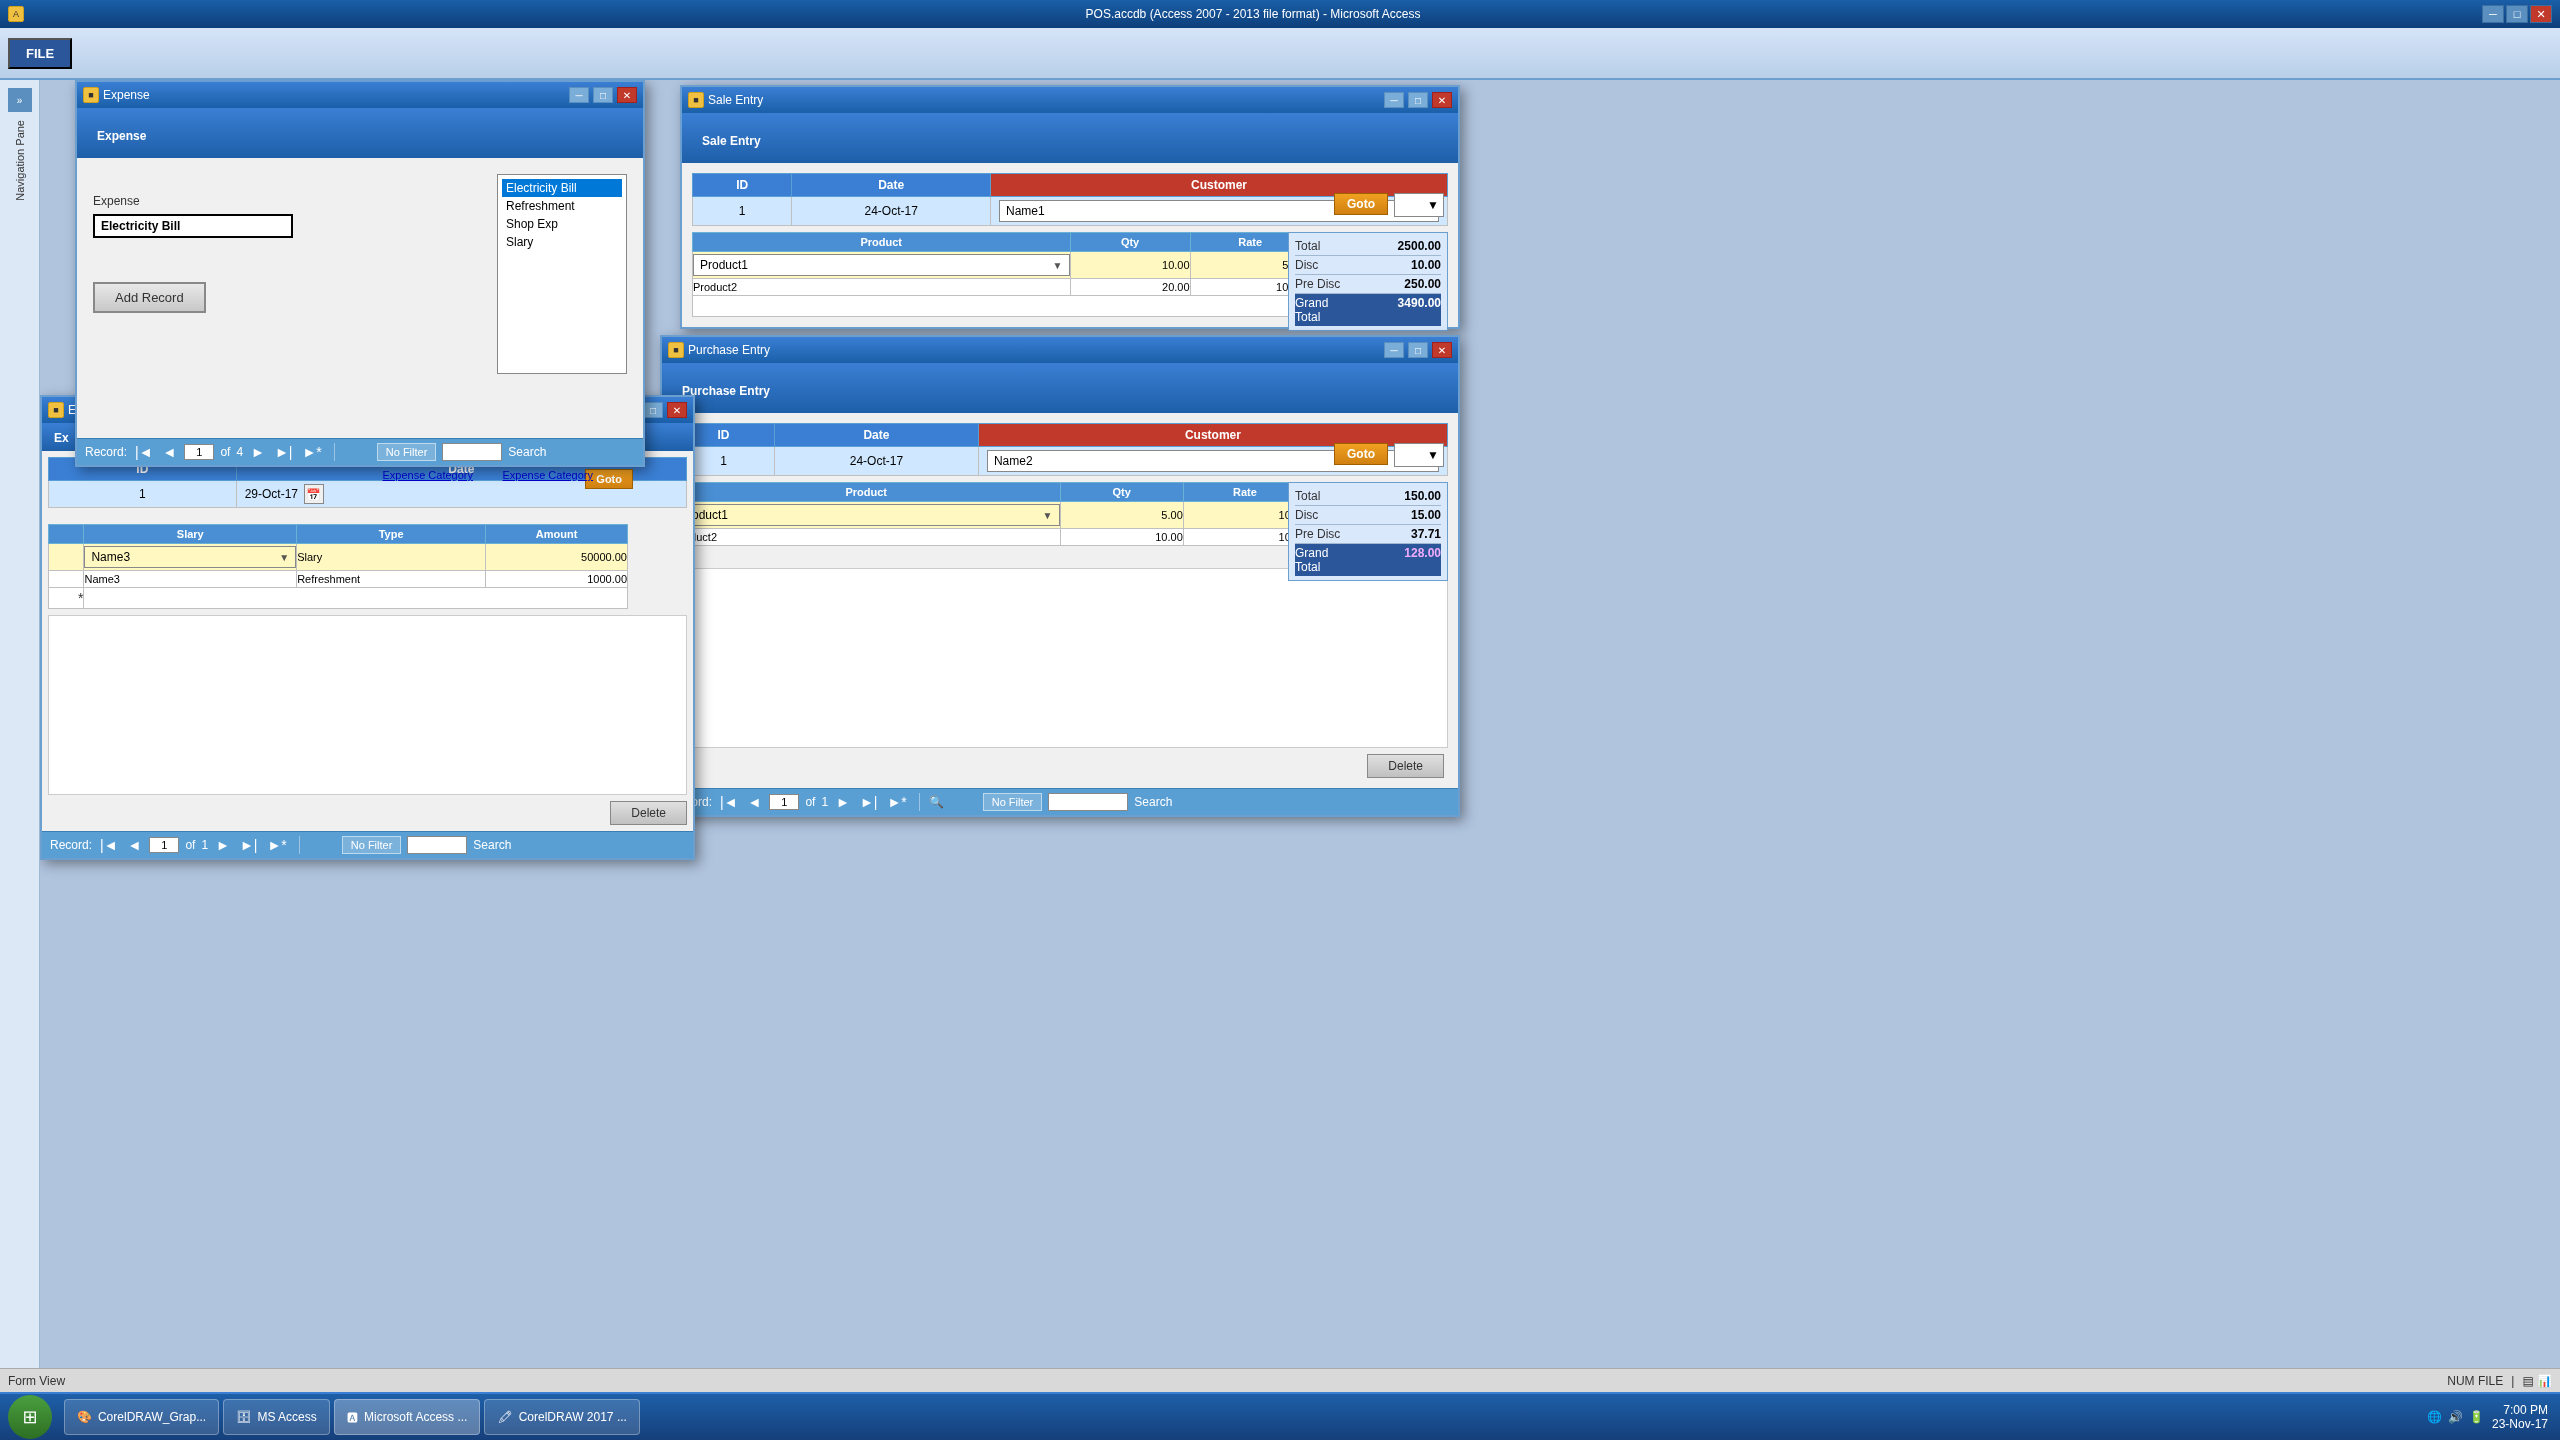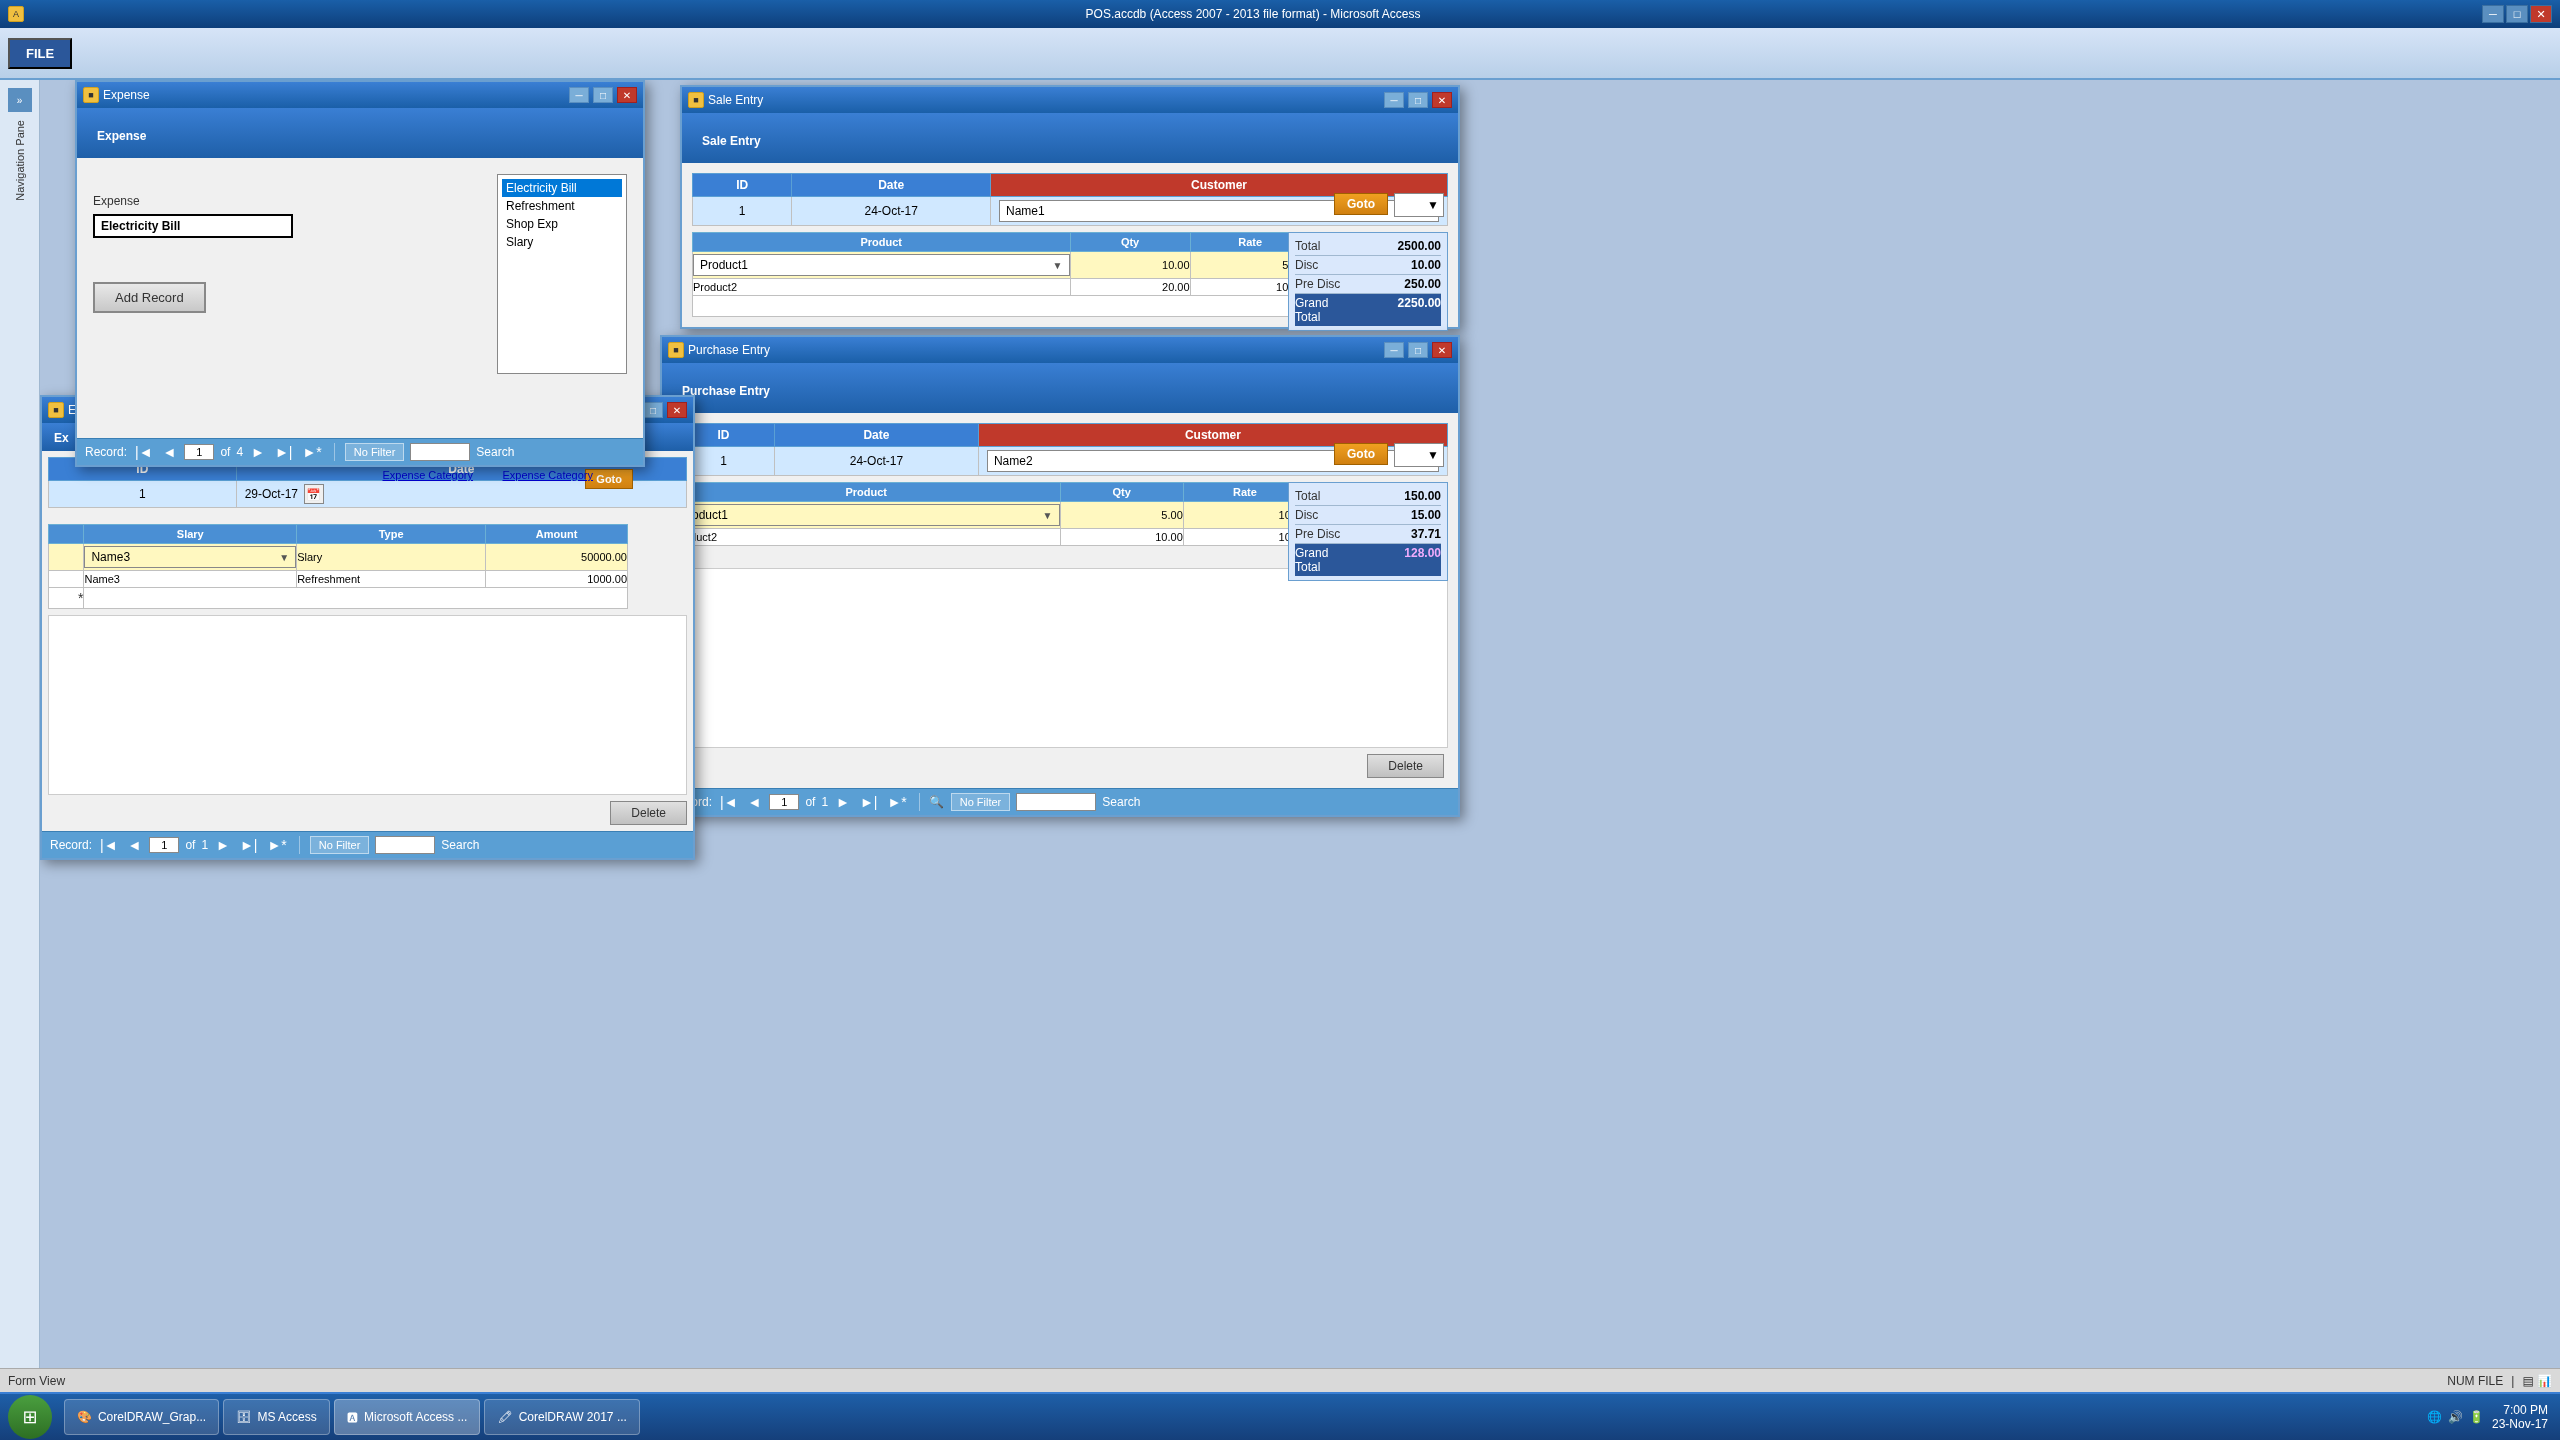--- a/index.html
+++ b/index.html
@@ -94,21 +94,21 @@
     .total-label { font-size: 12px; color: #333; }
     .total-value { font-weight: bold; font-size: 12px; text-align: right; min-width: 70px; }
     .grand-total { background: #4a90d9; color: white; }
     .grand-total .total-label, .grand-total .total-value { color: white; }
 
     
     .nav-bar { background: #5a9fd4; padding: 4px 8px; display: flex; align-items: center; gap: 6px; font-size: 11px; color: white; border-top: 1px solid #3a7fb4; }
     .nav-btn { background: none; border: none; color: white; cursor: pointer; font-size: 14px; padding: 0 2px; }
     .nav-input { width: 30px; border: 1px solid #888; padding: 1px 3px; font-size: 11px; text-align: center; }
     .search-box { border: 1px solid #888; padding: 2px 6px; font-size: 11px; background: white; }
-    .no-filter-btn { background: rgba(255,255,255,0.2); border: 1px solid rgba(255,255,255,0.5); color: white; padding: 2px 8px; font-size: 11px; cursor: pointer; }
+    .no-filter-btn { background: rgba(255,255,255,0.2); border: 1px solid rgba(255,255,255,0.5); color: white; padding: 2px 8px; font-size: 11px; cursor: pointer; margin-left: 32px; }
 
     
     .listbox { border: 1px solid #888; background: white; padding: 4px; }
     .listbox-item { padding: 2px 4px; cursor: pointer; font-size: 12px; }
     .listbox-item.selected { background: #0078d7; color: white; }
 
     
     .expense-left { flex: 1; }
     .expense-right { width: 130px; }
     .date-icon { display: inline-block; background: #f0f0f0; border: 1px solid #888; width: 20px; height: 20px; text-align: center; line-height: 20px; cursor: pointer; margin-left: 4px; font-size: 12px; }
@@ -229,21 +229,21 @@
           <div class="totals-row">
             <span class="total-label">Disc</span>
             <span class="total-value">10.00</span>
           </div>
           <div class="totals-row">
             <span class="total-label">Pre Disc</span>
             <span class="total-value">250.00</span>
           </div>
           <div class="totals-row grand-total" style="background:#2b579a; color:white;">
             <span class="total-label">Grand Total</span>
-            <span class="total-value">2250.00</span>
+            <span class="total-value">3490.00</span>
           </div>
         </div>
       </div>
     </div>
   </div>
 
   <div class="window purchase-entry">
     <div class="window-titlebar">
       <div class="window-icon">■</div>
       <div class="window-title">Purchase Entry</div>

